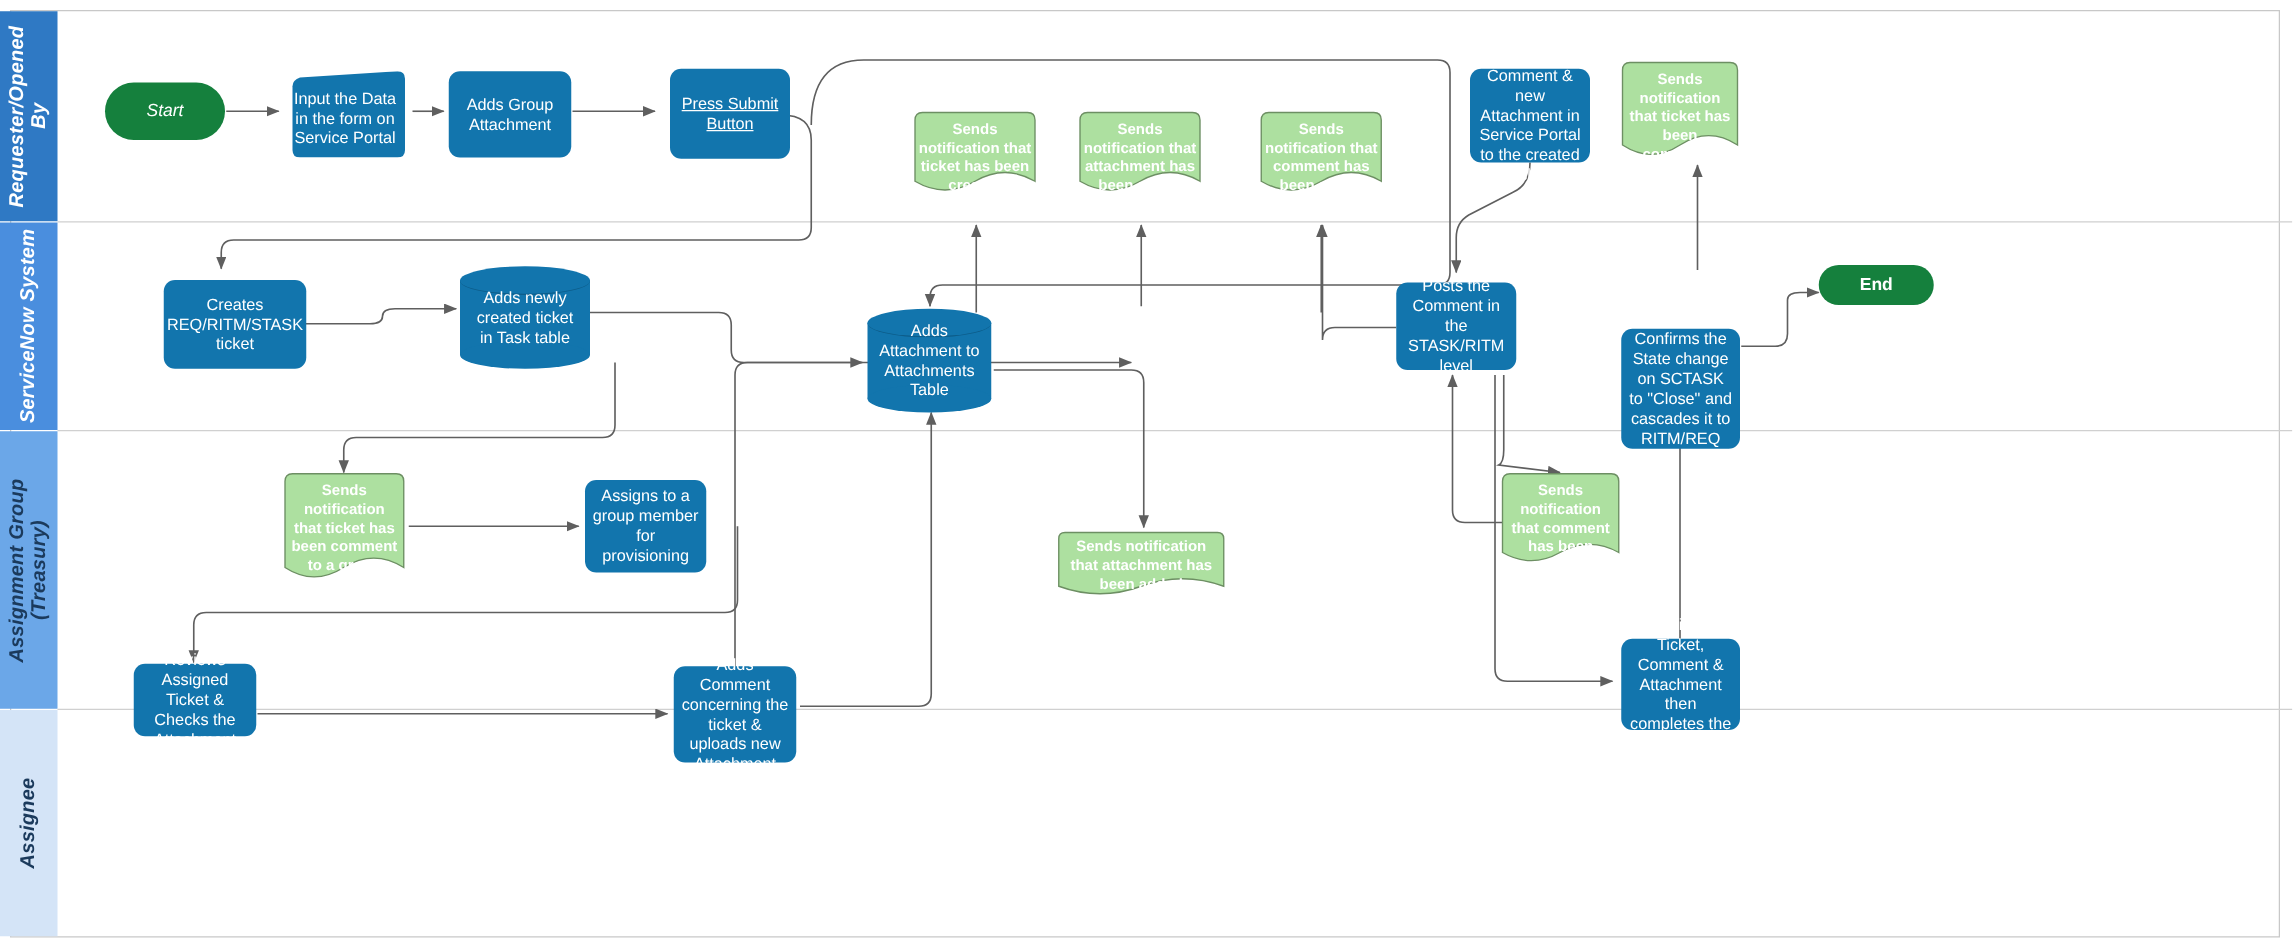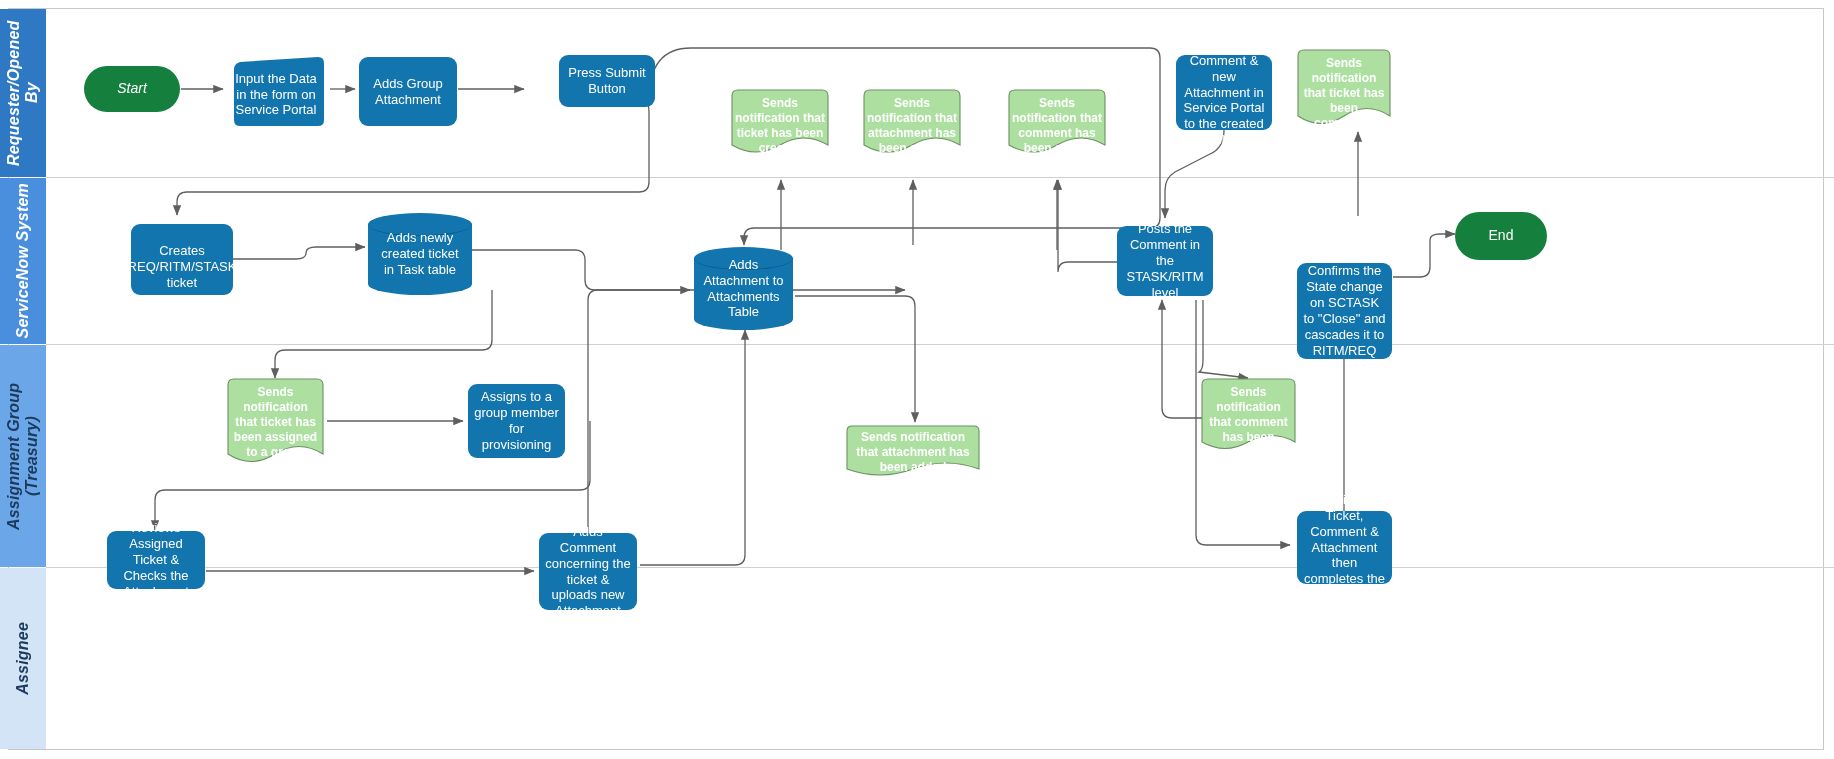--- a/index.html
+++ b/index.html
@@ -153,21 +153,21 @@
     <div style="position:absolute;inset:0;display:flex;align-items:center;justify-content:center;
                 color:#fff;font-size:13px;line-height:1.22;text-align:center;padding:6px 4px 0 4px;box-sizing:border-box;">
       <span>Input the Data in the form on Service Portal</span>
     </div>
   </div>
 
   <div class="node proc" style="left:359px;top:57px;width:98px;height:69px;">
     <span>Adds Group Attachment</span>
   </div>
 
-  <div class="node proc" style="left:559px;top:55px;width:96px;height:52px;">
+  <div class="node proc" style="left:536px;top:55px;width:96px;height:72px;text-decoration:underline;">
     <span>Press Submit Button</span>
   </div>
 
   <div class="docwrap" style="left:730px;top:88px;width:100px;height:70px;">
     <svg width="100" height="70" viewBox="0 0 100 70" style="position:absolute;inset:0;">
       <path d="M2,8 Q2,2 8,2 L92,2 Q98,2 98,8 L98,57 Q74,43 50,57 Q26,71 2,57 Z" fill="#ade0a0" stroke="#6d8f63" stroke-width="1.1"></path>
     </svg>
     <div style="position:absolute;inset:0;display:flex;align-items:flex-start;justify-content:center;
                 color:#fff;font-weight:bold;font-size:12px;line-height:1.25;text-align:center;padding:8px 5px 0 5px;box-sizing:border-box;">
       <span>Sends notification that ticket has been created</span>
@@ -201,21 +201,21 @@
   <div class="docwrap" style="left:1296px;top:48px;width:96px;height:82px;">
     <svg width="96" height="82" viewBox="0 0 96 82" style="position:absolute;inset:0;">
       <path d="M2,8 Q2,2 8,2 L88,2 Q94,2 94,8 L94,68 Q71,53 48,68 Q25,83 2,68 Z" fill="#ade0a0" stroke="#6d8f63" stroke-width="1.1"></path>
     </svg>
     <div style="position:absolute;inset:0;display:flex;align-items:flex-start;justify-content:center;
                 color:#fff;font-weight:bold;font-size:12px;line-height:1.25;text-align:center;padding:8px 5px 0 5px;box-sizing:border-box;">
       <span>Sends notification that ticket has been completed</span>
     </div>
   </div>
 
-  <div class="node proc" style="left:131px;top:224px;width:102px;height:71px;align-items:flex-end;">
+  <div class="node proc" style="left:131px;top:224px;width:114px;height:71px;">
     <span>Creates REQ/RITM/STASK ticket</span>
   </div>
 
   <div class="db" style="left:368px;top:213px;width:104px;height:82px;">
     <div class="body"></div>
     <div class="top"></div>
     <div class="bot"></div>
     <div class="lbl">
         <span>Adds newly created ticket in Task table</span>
       </div>
@@ -231,31 +231,31 @@
   </div>
 
   <div class="node proc" style="left:1117px;top:226px;width:96px;height:70px;">
     <span>Posts the Comment in the STASK/RITM level</span>
   </div>
 
   <div class="node proc" style="left:1297px;top:215px;width:95px;height:96px;margin-top:48px;">
     <span>Confirms the State change on SCTASK to "Close" and cascades it to RITM/REQ</span>
   </div>
 
-  <div class="node terminator" style="left:1455px;top:212px;width:92px;height:48px;font-style:normal;">
+  <div class="node terminator" style="left:1455px;top:212px;width:92px;height:32px;font-style:normal;font-weight:bold;">
     <span>End</span>
   </div>
 
   <div class="docwrap" style="left:226px;top:377px;width:99px;height:92px;">
     <svg width="99" height="92" viewBox="0 0 99 92" style="position:absolute;inset:0;">
       <path d="M2,8 Q2,2 8,2 L91,2 Q97,2 97,8 L97,77 Q73,62 49,77 Q25,92 2,77 Z" fill="#ade0a0" stroke="#6d8f63" stroke-width="1.1"></path>
     </svg>
     <div style="position:absolute;inset:0;display:flex;align-items:flex-start;justify-content:center;
                 color:#fff;font-weight:bold;font-size:12px;line-height:1.25;text-align:center;padding:8px 5px 0 5px;box-sizing:border-box;">
-      <span>Sends notification that ticket has been assigned to a group</span>
+      <span>Sends notification that ticket has been comment to a group</span>
     </div>
   </div>
 
   <div class="node proc" style="left:468px;top:384px;width:97px;height:74px;">
     <span>Assigns to a group member for provisioning</span>
   </div>
 
   <div class="docwrap" style="left:845px;top:424px;width:136px;height:56px;">
     <svg width="136" height="56" viewBox="0 0 136 56" style="position:absolute;inset:0;">
       <path d="M2,7 Q2,2 7,2 L129,2 Q134,2 134,7 L134,45 Q101,33 68,45 Q35,57 2,45 Z" fill="#ade0a0" stroke="#6d8f63" stroke-width="1.1"></path>

